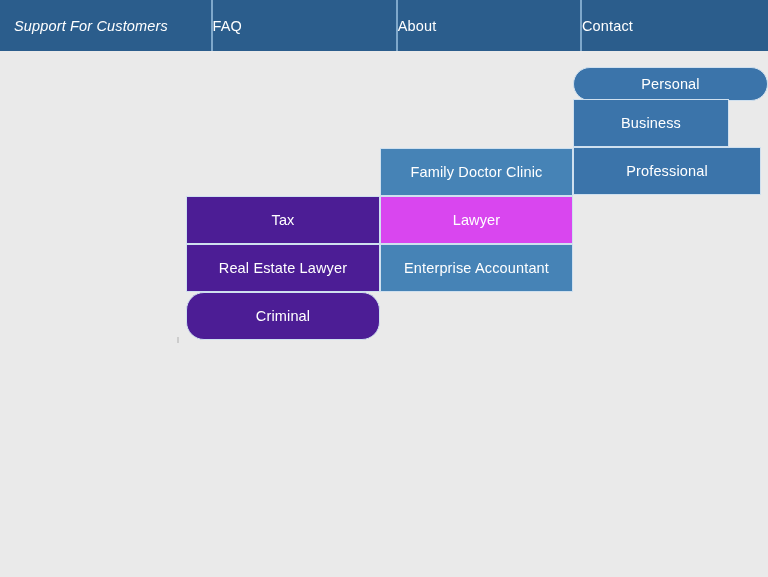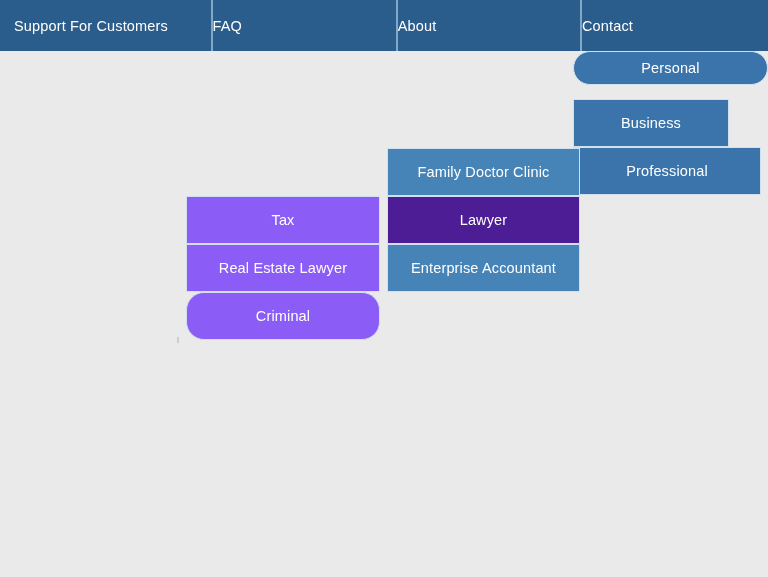--- a/index.html
+++ b/index.html
@@ -75,58 +75,58 @@
     letter-spacing: 0.15px;
     white-space: nowrap;
     cursor: pointer;
     user-select: none;
     border: 1px solid #cfe0ef;
   }
 
   
   .lvl2 { background: #3b74aa; }
   
-  .lvl3 { background: #4683b6; margin-left: 7px; }
-  .lvl3.hot { background: #4c1d95; }
+  .lvl3 { background: #4683b6; }
+  .lvl3.hot { background: #d946ef; }
   
-  .lvl4 { background: #8b5cf6; }
+  .lvl4 { background: #4c1d95; }
 
   
   .artifact {
     position: absolute;
     left: 177px;
     top: 337px;
     width: 2px;
     height: 6px;
     background: #c8c8c8;
     opacity: 0.85;
   }
 </style>
 </head>
 <body style="background: rgb(234, 234, 234);">
 
 <div id="stage">
 
   <nav class="menubar" id="menubar">
-      <div class="menubar-item first" style="width: 222px;">
+      <div class="menubar-item first" style="width: 222px; font-style: italic;">
         <span>Support For Customers</span>
       </div>
       <div class="menubar-item" style="width: 194px;">
         <span>FAQ</span>
       </div>
       <div class="menubar-item" style="width: 193px;">
         <span>About</span>
       </div>
       <div class="menubar-item" style="width: 195px;">
         <span>Contact</span>
       </div>
     </nav>
 
   <div class="panel" id="panel-contact" style="left: 573px; top: 51px; width: 195px; height: 144px;">
-      <div class="mi lvl2" style="left: 0px; top: 0px; width: 195px; height: 34px; border-radius: 21px;">
+      <div class="mi lvl2" style="left: 0px; top: 16px; width: 195px; height: 34px; border-radius: 21px;">
         <span>Personal</span>
       </div>
       <div class="mi lvl2" style="left: 0px; top: 48px; width: 156px; height: 48px;">
         <span>Business</span>
       </div>
       <div class="mi lvl2" style="left: 0px; top: 96px; width: 188px; height: 48px;">
         <span>Professional</span>
       </div>
     </div>
 

